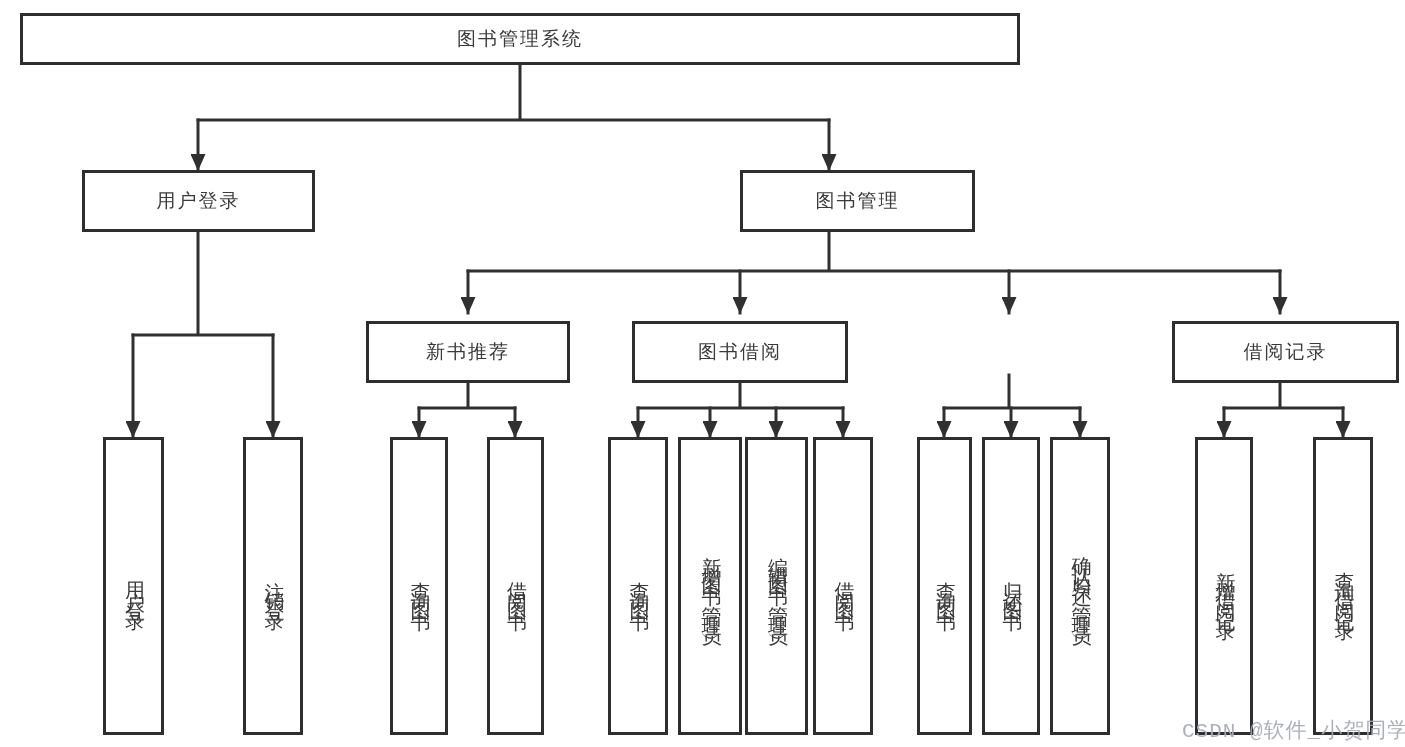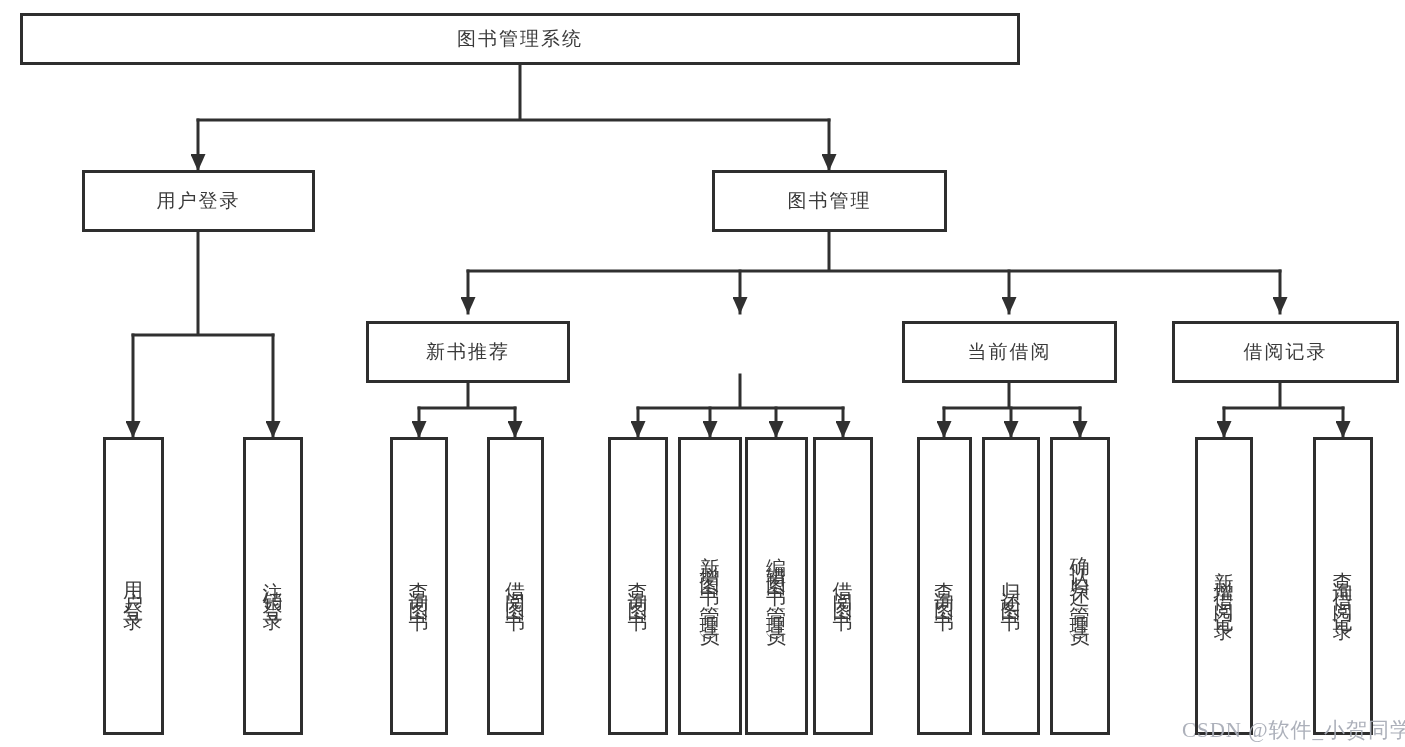--- a/index.html
+++ b/index.html
@@ -1,20 +1,20 @@
 <!DOCTYPE html>
 <html><head>
 <meta charset="utf-8">
 <style>
   html,body{margin:0;padding:0;background:#ffffff;}
   #stage{
     position:relative;
     width:1405px;height:747px;
     background:#ffffff;
-    font-family:Liberation Serif, serif;
+    font-family:Liberation Mono, monospace;
     overflow:hidden;
   }
   #connectors{position:absolute;left:0;top:0;width:1405px;height:747px;}
   #connectors path.wire, #connectors line.wire{
     stroke:#303030;stroke-width:3;fill:none;stroke-linecap:square;
   }
   .bx{
     position:absolute;
     border:3px solid #2e2e2e;
     background:#ffffff;
@@ -89,29 +89,29 @@
     <line class="wire" x1="1343" y1="408" x2="1343" y2="437" marker-end="url(#arw)"></line>
   </svg>
 
   <div class="bx root-bx">
     <span class="hl">图书管理系统</span>
   </div>
 
   <div class="bx l2" style="left:82px;width:233px;">
     <span class="hl">用户登录</span>
   </div>
-  <div class="bx l2" style="left:712px;width:235px;">
+  <div class="bx l2" style="left:740px;width:235px;">
     <span class="hl">图书管理</span>
   </div>
 
   <div class="bx l3" style="left:366px;width:204px;">
     <span class="hl">新书推荐</span>
   </div>
-  <div class="bx l3" style="left:902px;width:215px;">
-    <span class="hl">当前借阅</span>
+  <div class="bx l3" style="left:632px;width:216px;">
+    <span class="hl">图书借阅</span>
   </div>
   <div class="bx l3" style="left:1172px;width:227px;">
     <span class="hl">借阅记录</span>
   </div>
 
   <div class="bx leaf" style="left:103px;width:61px;">
     <span class="vl">用户登录</span>
   </div>
   <div class="bx leaf" style="left:243px;width:60px;">
     <span class="vl">注销登录</span>

